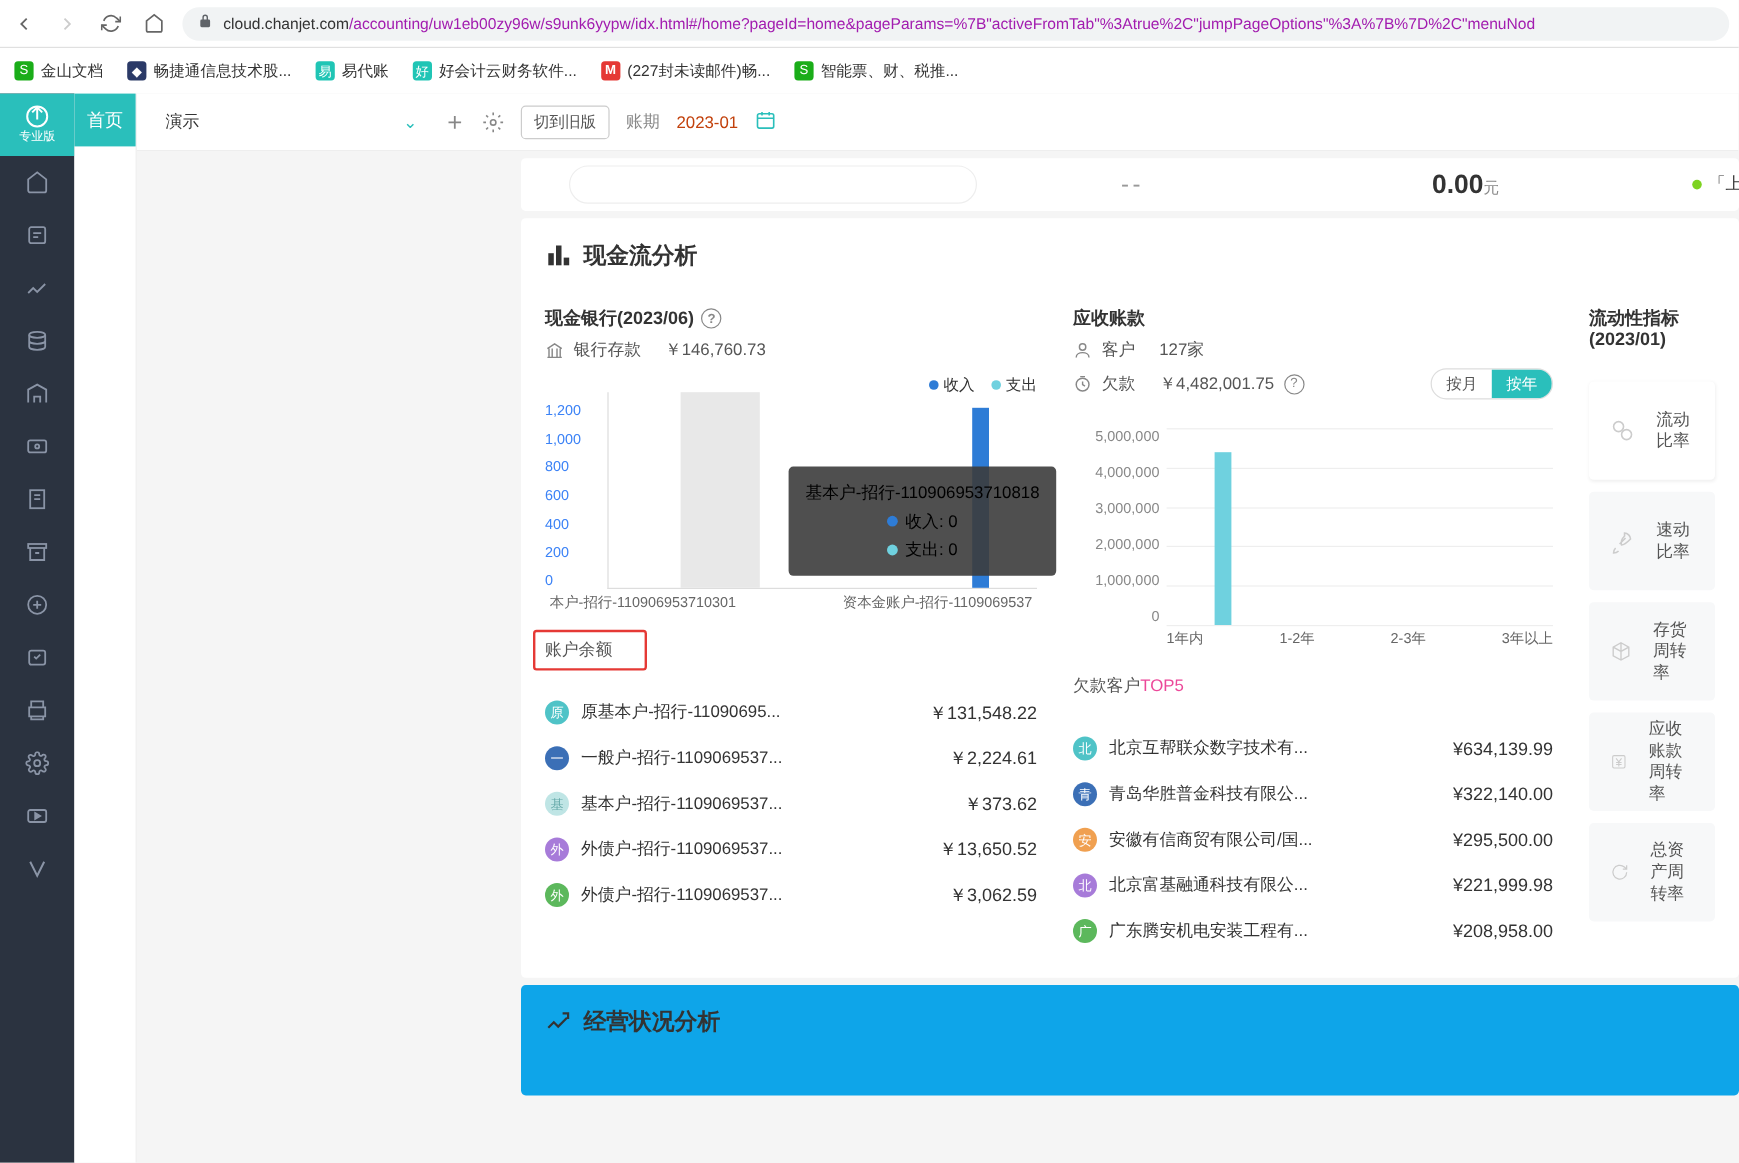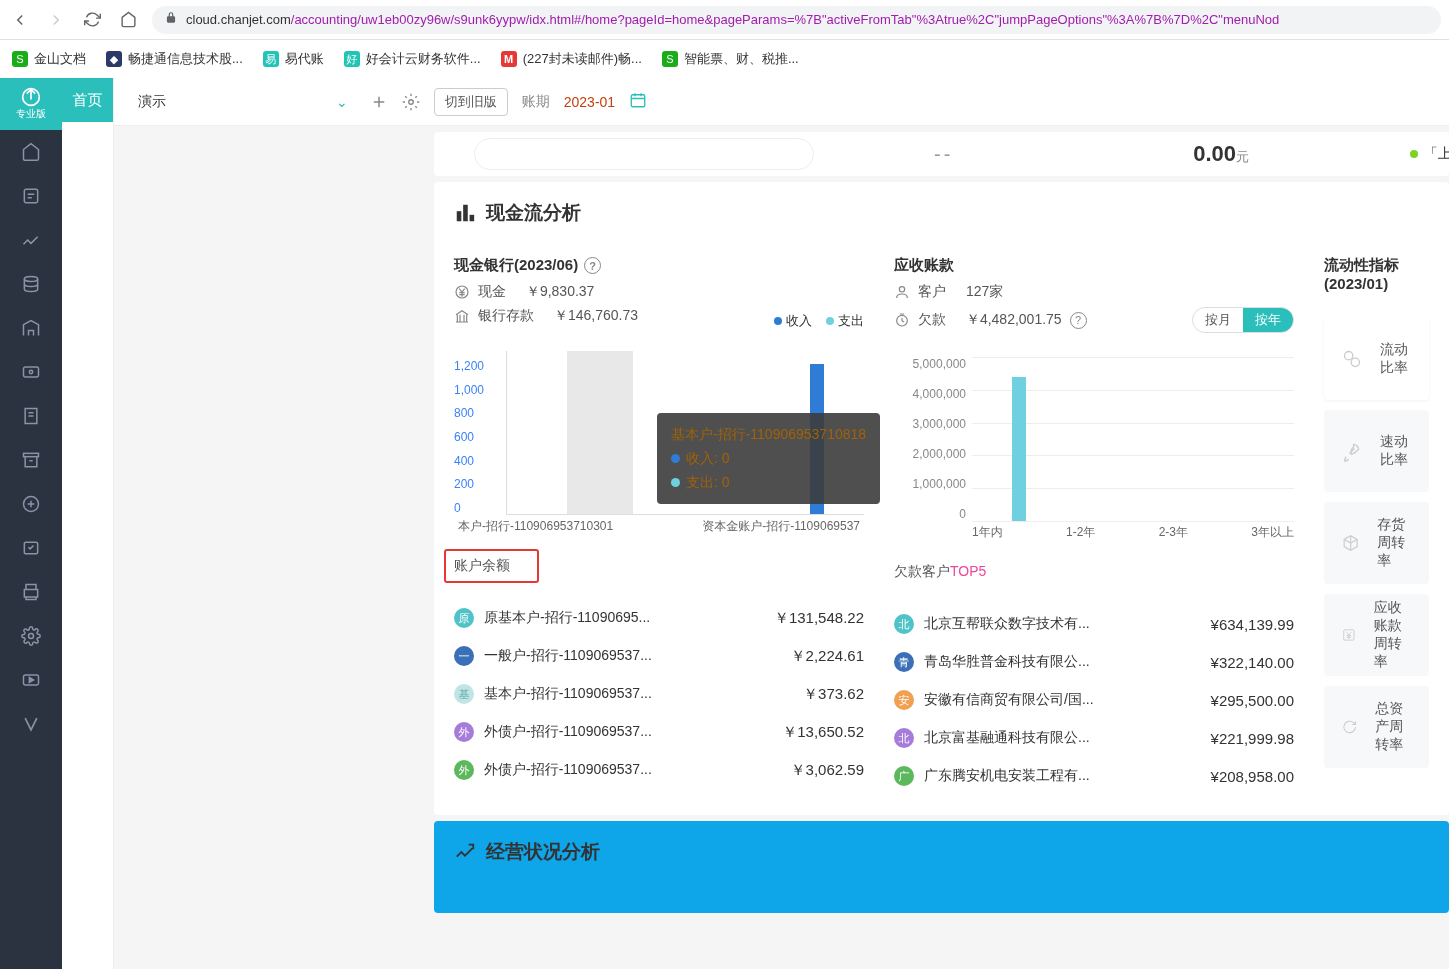--- a/index.html
+++ b/index.html
@@ -72,21 +72,21 @@
 .dot-in { background: #2e7cd6; }
 .dot-out { background: #6fd1df; }
 
 .col-a { position: relative; }
 
 .chart-a { position: relative; height: 190px; margin-top: 20px; }
 .y-axis { position: absolute; left: 0; top: 14px; bottom: 20px; width: 46px; display: flex; flex-direction: column; justify-content: space-between; text-align: left; font-size: 12px; color: #3b82f6; }
 .plot-a { position: absolute; left: 52px; right: 0; top: 6px; bottom: 20px; border-left: 1px solid #ddd; border-bottom: 1px solid #ddd; }
 .gray-band { position: absolute; left: 60px; width: 66px; top: 0; bottom: 0; background: #e8e8e8; }
 .blue-bar { position: absolute; right: 40px; width: 14px; bottom: 0; height: 92%; background: #2e7cd6; }
-.tooltip { position: absolute; left: 150px; top: 62px; background: rgba(60,60,60,0.9); color: #a16207; padding: 10px 14px; border-radius: 4px; font-size: 14px; line-height: 1.7; white-space: nowrap; }
+.tooltip { position: absolute; left: 150px; top: 62px; background: rgba(60,60,60,0.9); color: #000000; padding: 10px 14px; border-radius: 4px; font-size: 14px; line-height: 1.7; white-space: nowrap; text-align: center; }
 .tooltip .tdot { width: 9px; height: 9px; border-radius: 50%; display: inline-block; margin-right: 6px; }
 .x-labels-a { position: absolute; left: 0; right: 0; bottom: 0; display: flex; justify-content: space-between; font-size: 12px; color: #666; padding: 0 4px; }
 
 .balance-title { margin-top: 22px; font-size: 14px; color: #555; position: relative; }
 .red-box { position: absolute; left: -10px; top: -8px; width: 95px; height: 34px; border: 2px solid #e53935; border-radius: 3px; }
 .account-list { margin-top: 24px; }
 .account-row { display: flex; align-items: center; justify-content: space-between; height: 38px; }
 .acc-left { display: flex; align-items: center; gap: 10px; }
 .acc-badge { width: 20px; height: 20px; border-radius: 50%; display: flex; align-items: center; justify-content: center; font-size: 11px; color: #fff; }
 .b1 { background: #4fc3c7; } .b2 { background: #3b6fb6; } .b3 { background: #bfe5e5; color:#6aa;} .b4 { background: #a77bd9; } .b5 { background: #5cb85c; }
@@ -318,27 +318,20 @@
 
         <div class="three-col">
 
           <div class="col-a">
             <div class="sub-title">
               <span>现金银行(2023/06)</span>
               <span class="help-circ">?</span>
             </div>
             <div class="info-line">
               <svg viewBox="0 0 24 24" fill="none" stroke="currentColor" stroke-width="1.8">
-                  <circle cx="12" cy="12" r="9"></circle>
-                  <path d="M8 7l4 5 4-5M8 13h8M8 16h8M12 12v7"></path>
-                </svg>
-              <span>现金</span>&nbsp;<span>￥9,830.37</span>
-            </div>
-            <div class="info-line">
-              <svg viewBox="0 0 24 24" fill="none" stroke="currentColor" stroke-width="1.8">
                   <path d="M3 21h18M5 21V10M19 21V10M9 21V10M15 21V10M3 10l9-6 9 6"></path>
                 </svg>
               <span>银行存款</span>&nbsp;<span>￥146,760.73</span>
             </div>
             <div class="legend">
               <span><span class="dot dot-in"></span><span>收入</span></span>
               <span><span class="dot dot-out"></span><span>支出</span></span>
             </div>
 
             <div class="chart-a">

